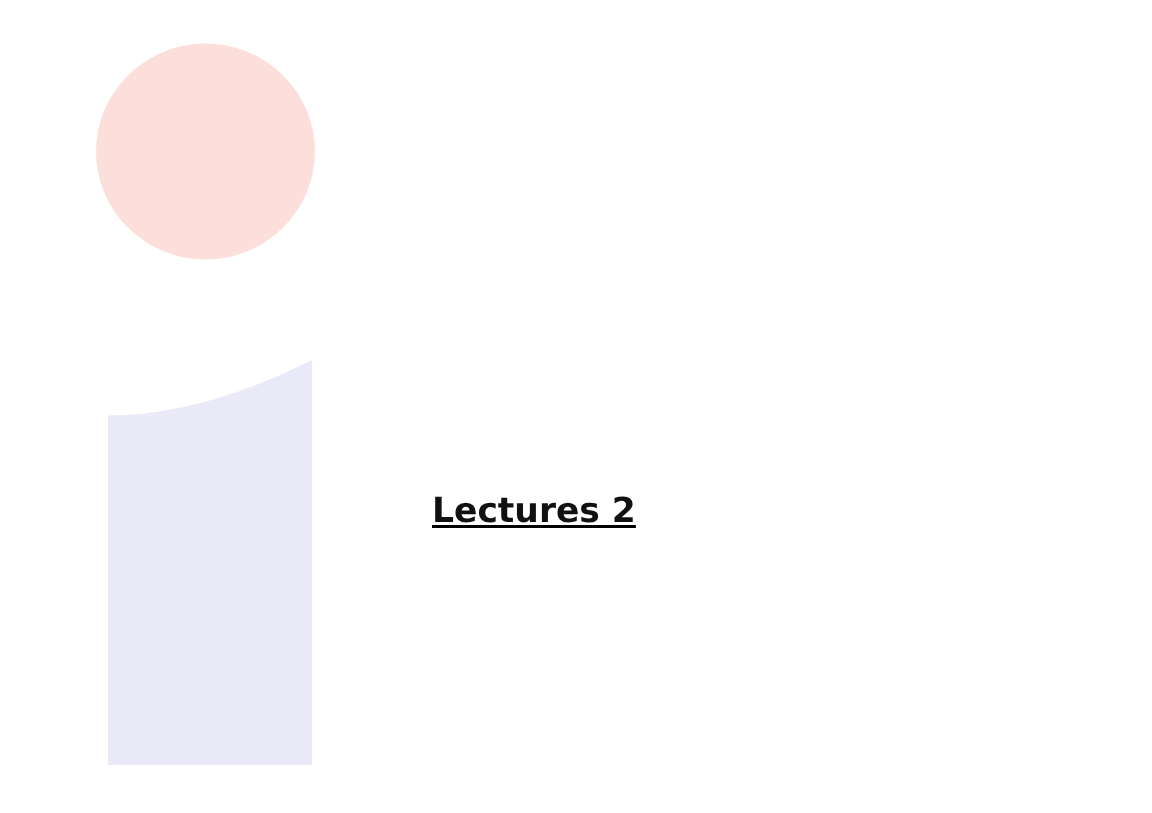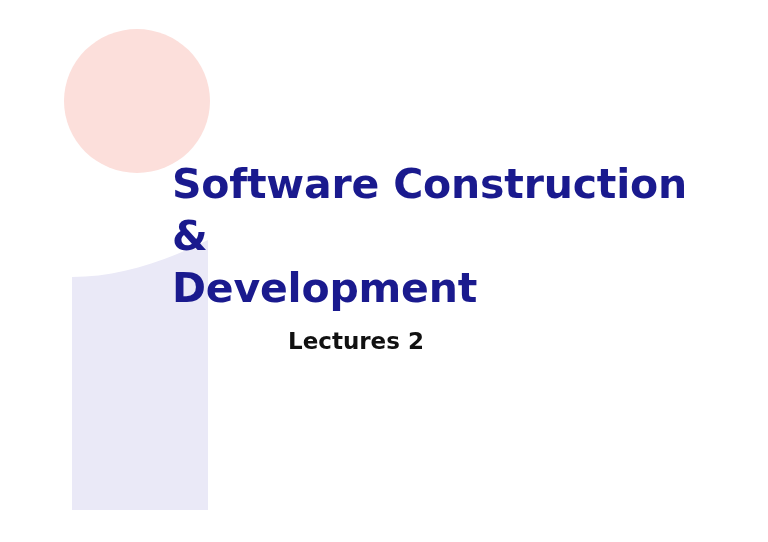--- a/index.html
+++ b/index.html
@@ -68,20 +68,21 @@
     white-space: pre-line;
   }
 
   
 
   .subtitle-block {
     position: absolute;
     left: 288px;
     top: 326px;
     width: 400px;
+    text-decoration: underline;
   }
 
   .slide-subtitle {
     margin: 0;
     font-family: "DejaVu Sans", sans-serif;
     font-weight: bold;
     font-size: 23px;
     line-height: 30px;
     color: #111111;
   }
@@ -98,22 +99,18 @@
     <svg class="lav-shape" viewBox="0 0 136 270" preserveAspectRatio="none">
       <path d="M 0,37
                C 46,37 92,22 136,0
                L 136,270
                L 0,270
                Z" fill="#eae9f7"></path>
     </svg>
 
   </div>
 
-  <div class="title-block">
-    <h1 class="slide-title">Software Construction &amp;
-Development</h1>
-  </div>
 
   <div class="subtitle-block">
     <p class="slide-subtitle">Lectures 2</p>
   </div>
 
 </div>
 
 </body></html>

